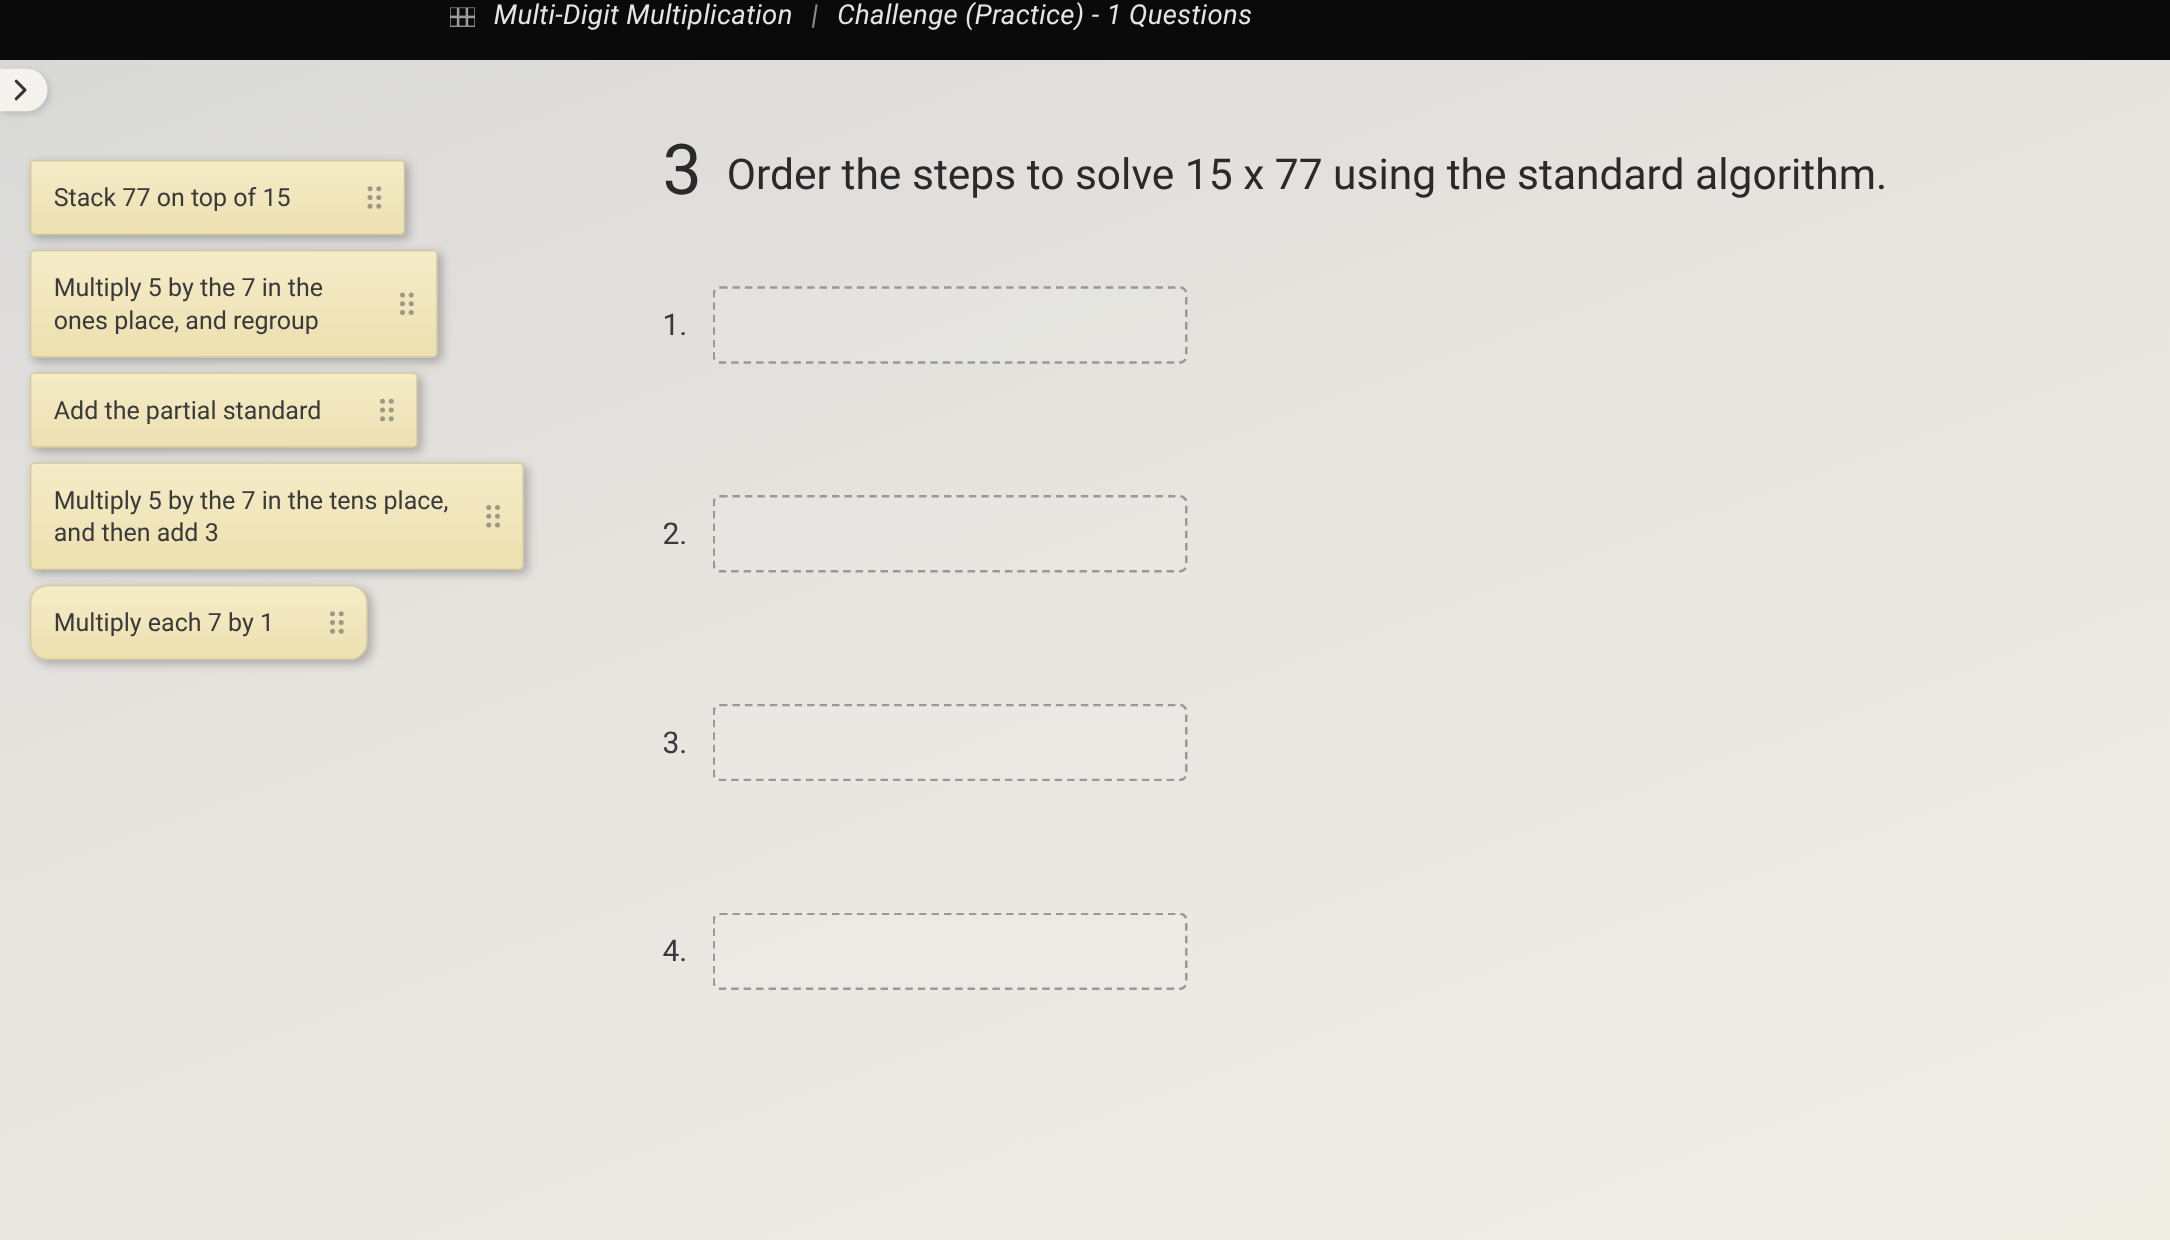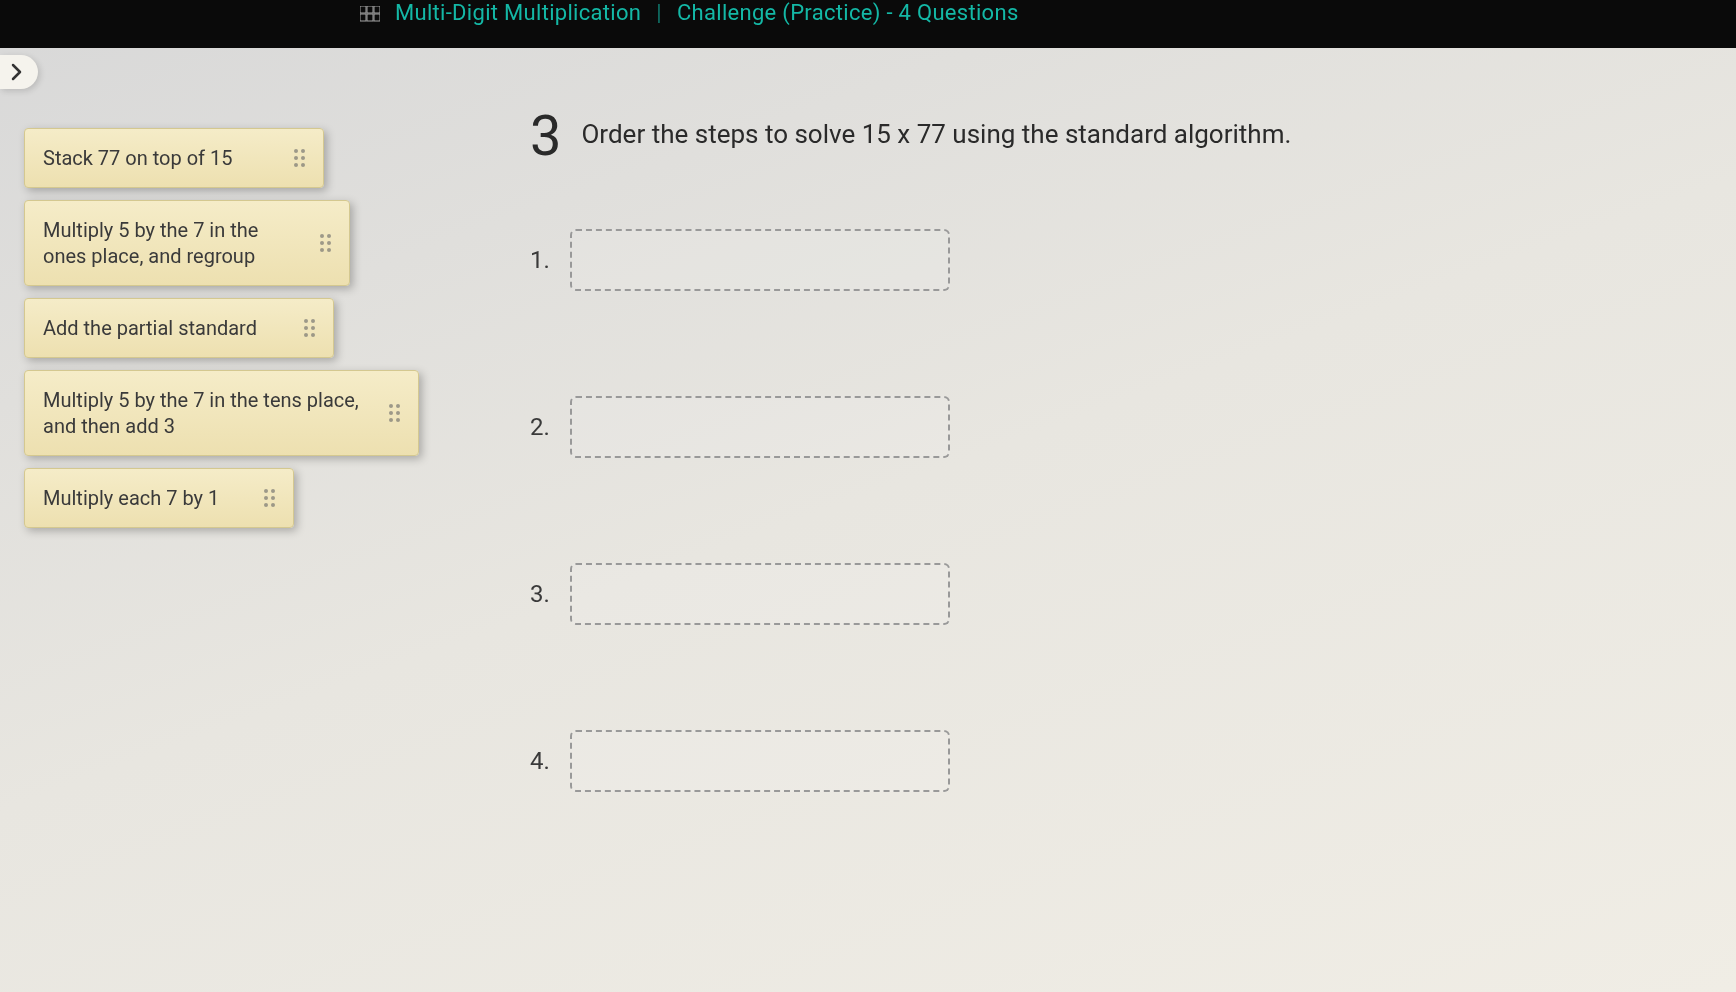--- a/index.html
+++ b/index.html
@@ -11,27 +11,28 @@
     body {
       font-family: -apple-system, BlinkMacSystemFont, "Segoe UI", Roboto, Helvetica, Arial, sans-serif;
       background: linear-gradient(160deg, #d8d8d8 0%, #e8e6e0 50%, #f0ede5 100%);
       width: 1736px;
       height: 992px;
       overflow: hidden;
     }
     
     .header {
       background: #0a0a0a;
-      color: #14b8a6;
+      color: #e5e5e5;
       padding: 0 20px;
       height: 48px;
       display: flex;
       align-items: flex-start;
       font-size: 22px;
       letter-spacing: 0.3px;
+      font-style: italic;
     }
     
     .header-icon {
       width: 20px;
       height: 16px;
       margin-right: 15px;
       margin-top: 2px;
       opacity: 0.8;
     }
     
@@ -122,21 +123,21 @@
     }
     
     .question-number {
       font-size: 56px;
       font-weight: 400;
       color: #2a2a2a;
       line-height: 1;
     }
     
     .question-text {
-      font-size: 26px;
+      font-size: 34px;
       color: #2a2a2a;
       padding-top: 10px;
       line-height: 1.3;
     }
     
     .drop-zones {
       display: flex;
       flex-direction: column;
       gap: 105px;
       padding-left: 0;
@@ -176,21 +177,21 @@
     <svg class="header-icon" viewBox="0 0 20 16">
       <rect x="0" y="0" width="6" height="7" fill="none" stroke="#ccc" stroke-width="1"></rect>
       <rect x="7" y="0" width="6" height="7" fill="none" stroke="#ccc" stroke-width="1"></rect>
       <rect x="14" y="0" width="6" height="7" fill="none" stroke="#ccc" stroke-width="1"></rect>
       <rect x="0" y="8" width="6" height="7" fill="none" stroke="#ccc" stroke-width="1"></rect>
       <rect x="7" y="8" width="6" height="7" fill="none" stroke="#ccc" stroke-width="1"></rect>
       <rect x="14" y="8" width="6" height="7" fill="none" stroke="#ccc" stroke-width="1"></rect>
     </svg>
     <span>Multi-Digit Multiplication</span>
     <span class="header-divider">|</span>
-    <span>Challenge (Practice) - 4 Questions</span>
+    <span>Challenge (Practice) - 1 Questions</span>
   </div>
 </div>
 
 <div class="expand-tab">
   <svg class="chevron-right" viewBox="0 0 18 18">
     <path d="M 5 2 L 12 9 L 5 16" fill="none" stroke="#333" stroke-width="2.5" stroke-linecap="round" stroke-linejoin="round"></path>
   </svg>
 </div>
 
 <div class="main-container">
@@ -239,21 +240,21 @@
         <span></span>
           <span></span>
           <span></span>
           <span></span>
           <span></span>
           <span></span>
       </div>
     </div>
 
 
-    <div class="drag-item" style="min-width: 270px;">
+    <div class="drag-item" style="min-width: 270px; border-radius: 14px;">
       <span class="drag-item-text">Multiply each 7 by 1</span>
       <div class="drag-handle">
         <span></span>
           <span></span>
           <span></span>
           <span></span>
           <span></span>
           <span></span>
       </div>
     </div>

